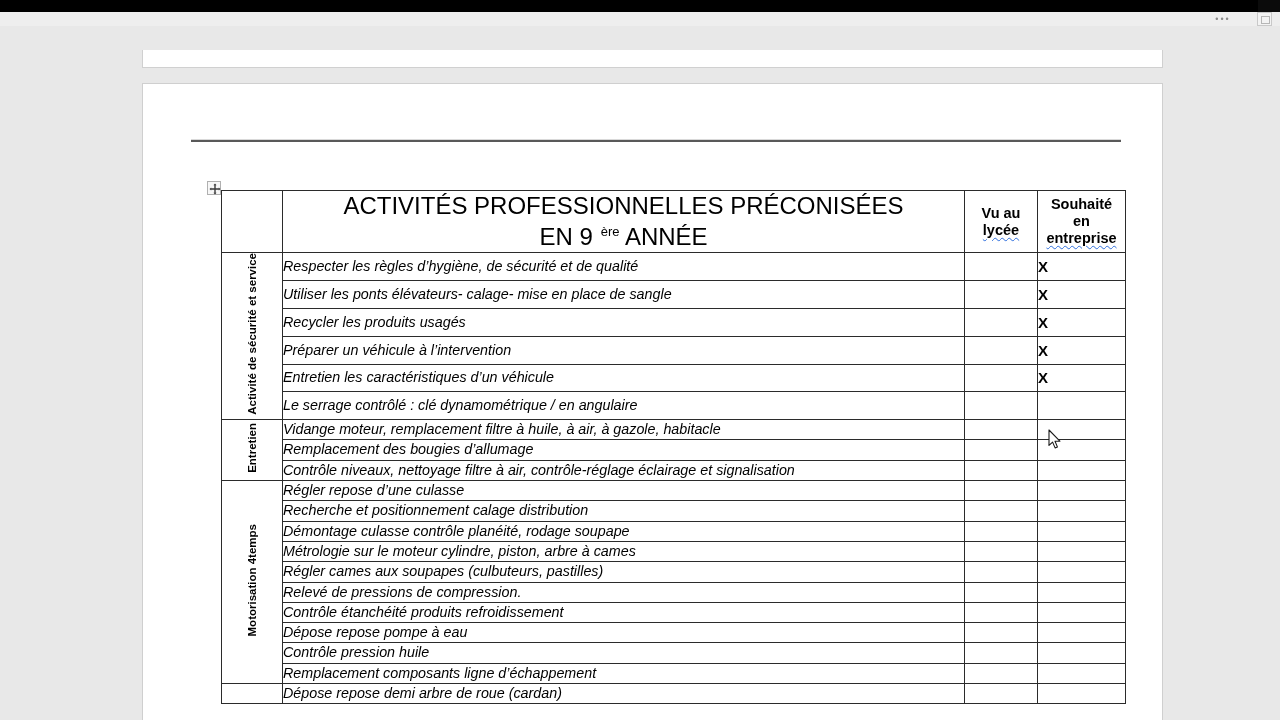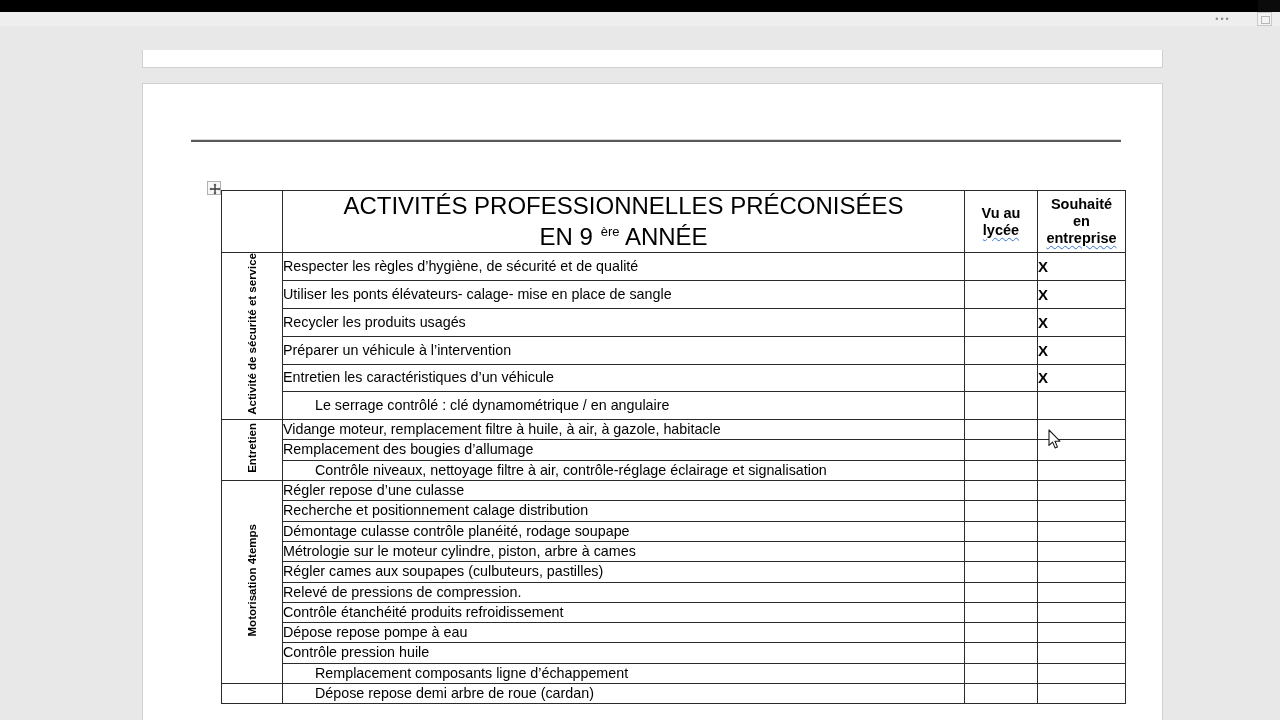--- a/index.html
+++ b/index.html
@@ -262,35 +262,36 @@
     font-family: "Liberation Sans", sans-serif;
     font-size: 14.3px;
     color: #000000;
     padding: 2px 4px 3px 6px;
     line-height: 1.35;
     white-space: nowrap;
     border-top: 1px solid #8e8e8e;
     border-bottom: 1px solid #8e8e8e;
     border-left: 1px solid #2b2b2b;
     border-right: 1px solid #2b2b2b;
+    font-style: italic;
   }
   .mark-cell {
     font-family: "Liberation Sans", sans-serif;
     font-size: 15px;
     font-weight: bold;
     color: #000000;
     padding: 2px 4px 3px 7px;
     border-top: 1px solid #8e8e8e;
     border-bottom: 1px solid #8e8e8e;
     border-left: 1px solid #2b2b2b;
     border-right: 1px solid #2b2b2b;
     text-align: left;
   }
   tr.group-start > td { border-top: 1px solid #2b2b2b; }
-  tr.group-end   > td { border-bottom: 1px solid #2b2b2b; padding-left: 32px; }
+  tr.group-end   > td { border-bottom: 1px solid #2b2b2b; }
 
   
   .cursor {
     position: absolute; left: 1048px; top: 379px;
     width: 14px; height: 21px;
     pointer-events: none;
     z-index: 60;
   }
 </style>
 </head>

